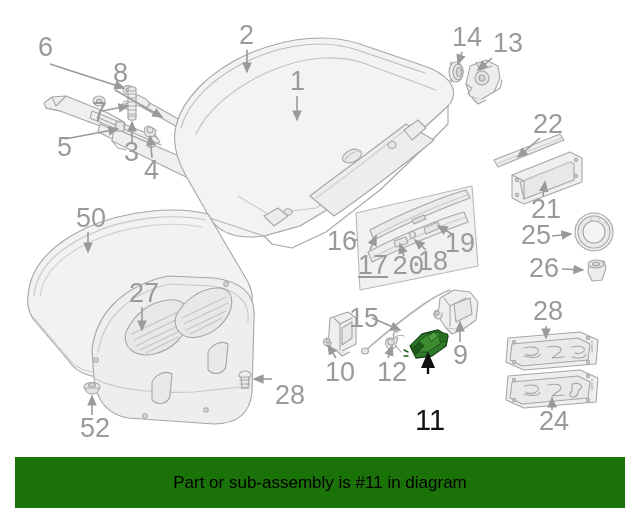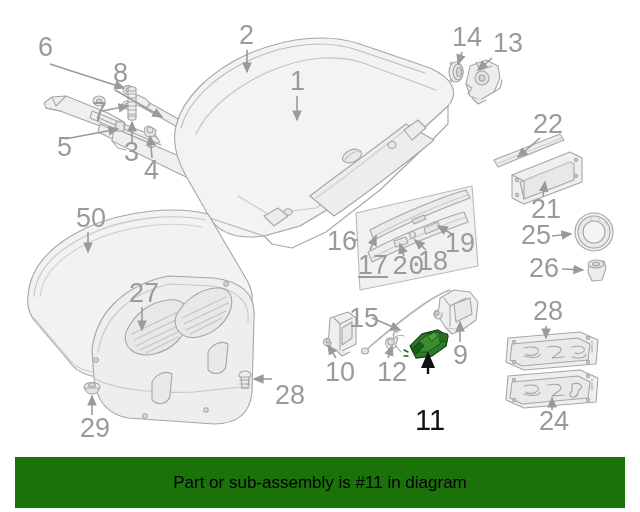--- a/index.html
+++ b/index.html
@@ -433,21 +433,21 @@
     <span class="callout" style="left:533px; top:298px;">28</span>
     <span class="callout" style="left:539px; top:408px;">24</span>
     <span class="callout" style="left:327px; top:228px;">16</span>
     <span class="callout" style="left:358px; top:252px;text-decoration:underline;">17</span>
     <span class="callout" style="left:392px; top:254px;font-family:Liberation Mono, monospace;">20</span>
     <span class="callout" style="left:418px; top:248px;text-align:right;">18</span>
     <span class="callout" style="left:445px; top:230px;">19</span>
     <span class="callout" style="left:76px;  top:205px;">50</span>
     <span class="callout" style="left:129px; top:280px;">27</span>
     <span class="callout" style="left:275px; top:366px;margin-top:16px;">28</span>
-    <span class="callout" style="left:80px;  top:415px;">29</span>
+    <span class="callout" style="left:80px;  top:415px;">52</span>
     <span class="callout" style="left:349px; top:305px;">15</span>
     <span class="callout" style="left:325px; top:359px;">10</span>
     <span class="callout" style="left:377px; top:359px;">12</span>
     <span class="callout" style="left:453px; top:342px;">9</span>
     <span class="callout highlight" style="left:415px; top:374px; font-size:29px;margin-top:33px;">11</span>
   </div>
 
   <div id="notice-banner">
     <div class="line">Part or sub-assembly is #11 in diagram</div>
   </div>

